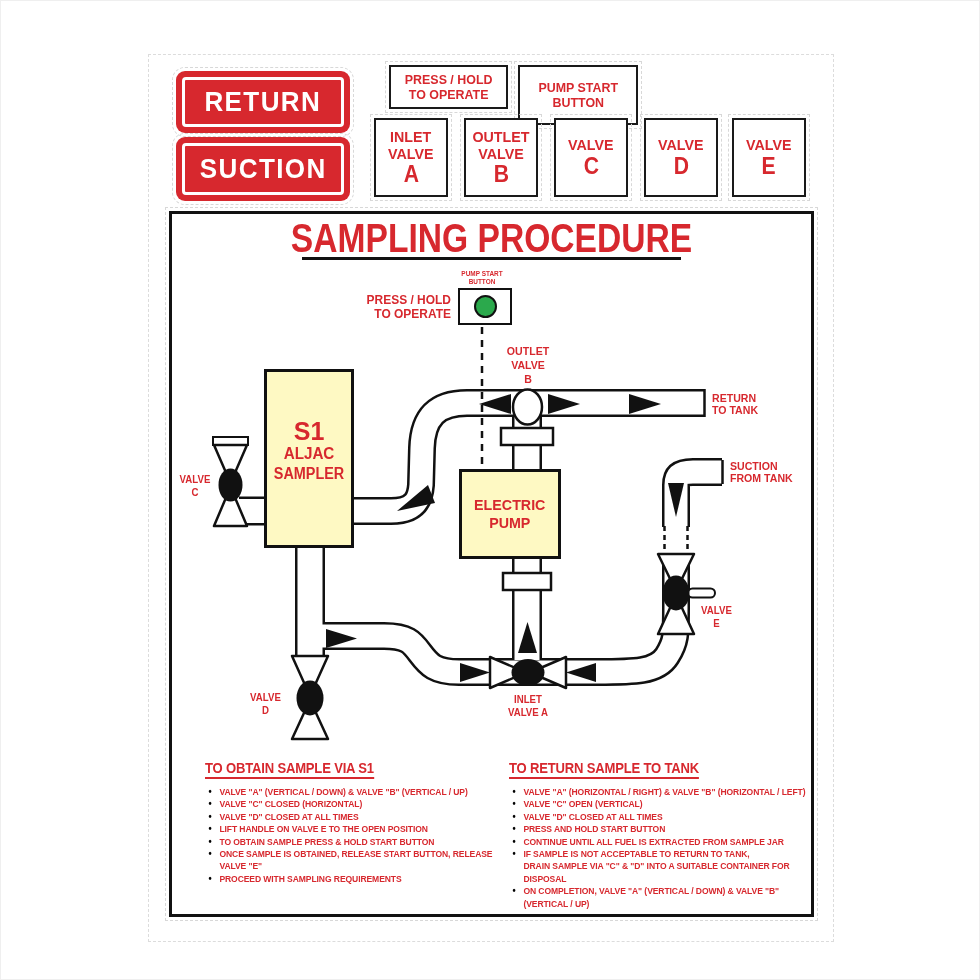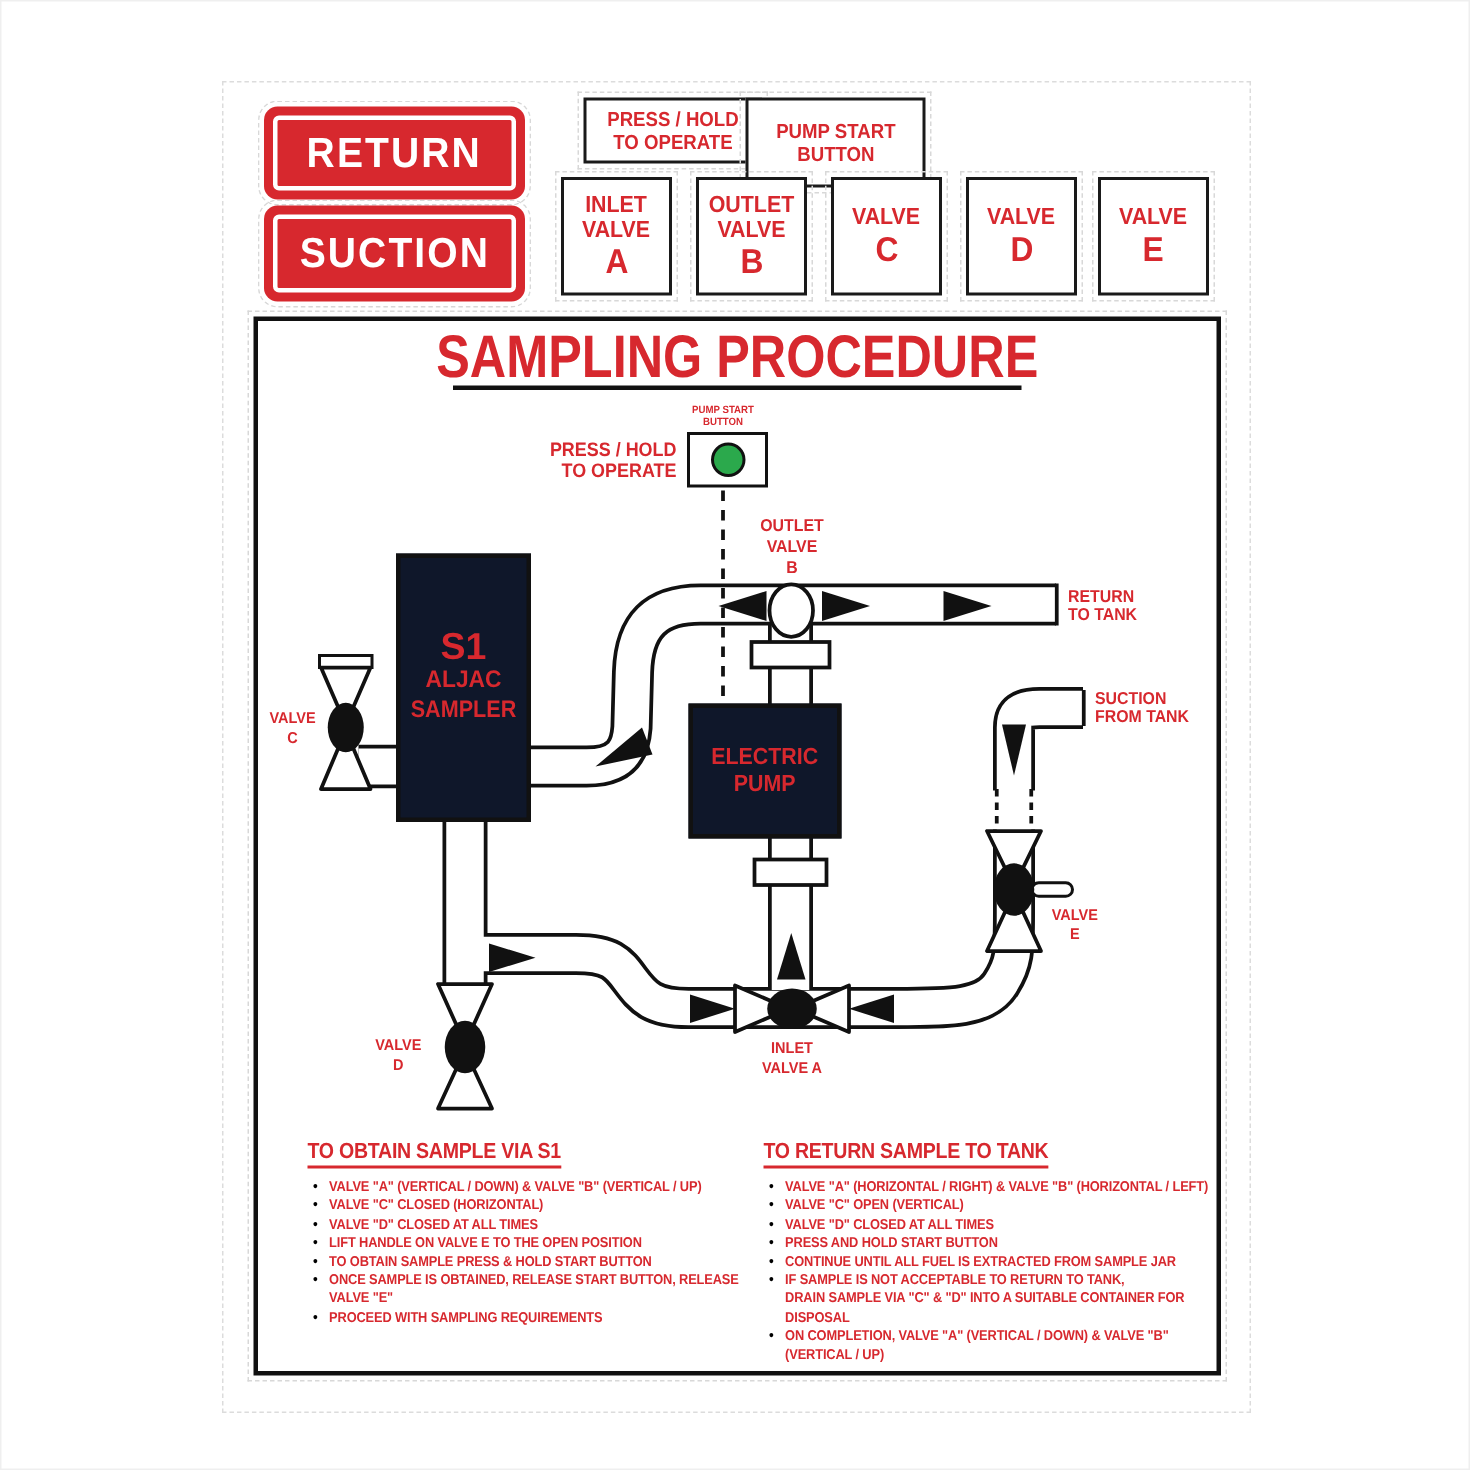--- a/index.html
+++ b/index.html
@@ -21,21 +21,21 @@
         align-items:center;justify-content:center;text-align:center;}
   .wbox .ln{font-weight:bold;color:#d7282e;font-size:13.5px;line-height:15px;
             white-space:pre-line;transform:scaleX(.92);}
   .vsq .ln{font-size:15.5px;line-height:16.5px;}
   .vsq .letter{font-weight:bold;color:#d7282e;font-size:23px;line-height:24px;transform:scaleX(.92);}
   
   .panel{background:#fff;border:3px solid #111;}
   .title{font-weight:bold;color:#d7282e;font-size:40px;line-height:40px;
          text-align:center;white-space:nowrap;transform:scaleX(.84);}
   .dlabel{font-weight:bold;color:#d7282e;white-space:pre-line;transform:scaleX(.92);}
-  .diagbox{background:#0f172a;border:3px solid #111;text-align:center;}
+  .diagbox{background:#fef9c3;border:3px solid #111;text-align:center;}
   
   .list{transform:scaleX(.9);transform-origin:0 0;width:330px;}
   .list h3{margin:0;font-size:14.5px;color:#d7282e;display:inline-block;
            border-bottom:2px solid #d7282e;padding-bottom:1px;letter-spacing:-.2px;}
   .list ul{list-style:none;margin:7px 0 0 4px;padding:0;}
   .list li{position:relative;padding-left:12px;font-weight:bold;color:#d7282e;
            font-size:9.5px;line-height:12.4px;white-space:pre-line;letter-spacing:-.1px;}
   .list li::before{content:"\2022";position:absolute;left:0;top:0;color:#000;font-size:10px;}
 </style>
 </head>
@@ -53,21 +53,21 @@
   <div class="abs sign cut" style="left:175px;top:136px;width:174px;height:64px;">
     <div class="sign-inner">
       <span class="sign-text">SUCTION</span>
     </div>
   </div>
 
   <div class="abs wbox cut" style="left:388px;top:64px;width:119px;height:44px;">
     <span class="ln">PRESS / HOLD
 TO OPERATE</span>
   </div>
-  <div class="abs wbox cut" style="left:496px;top:64px;width:120px;height:60px;">
+  <div class="abs wbox cut" style="left:517px;top:64px;width:120px;height:60px;">
     <span class="ln">PUMP START
 BUTTON</span>
   </div>
 
   <div class="abs wbox vsq cut" style="left:373px;top:117px;width:74px;height:79px;">
     <span class="ln">INLET
 VALVE</span>
     <span class="letter">A</span>
   </div>
   <div class="abs wbox vsq cut" style="left:463px;top:117px;width:74px;height:79px;">

